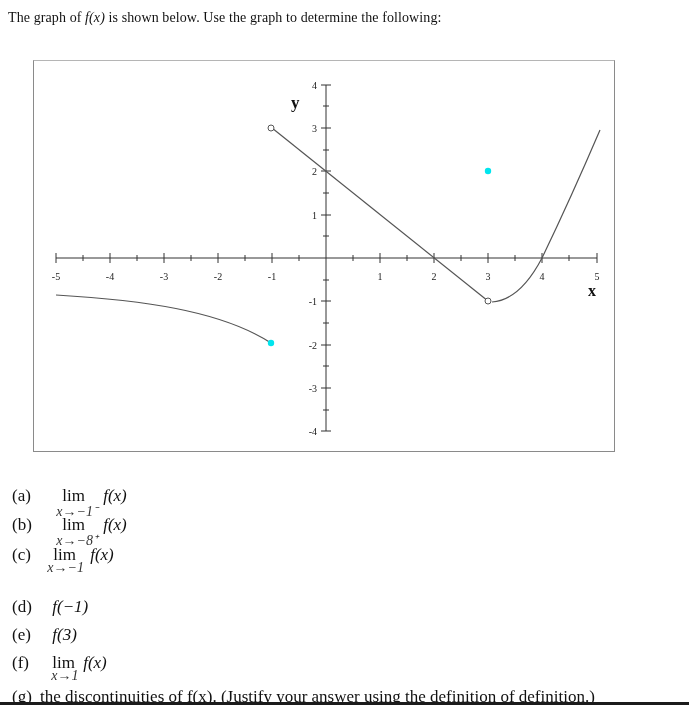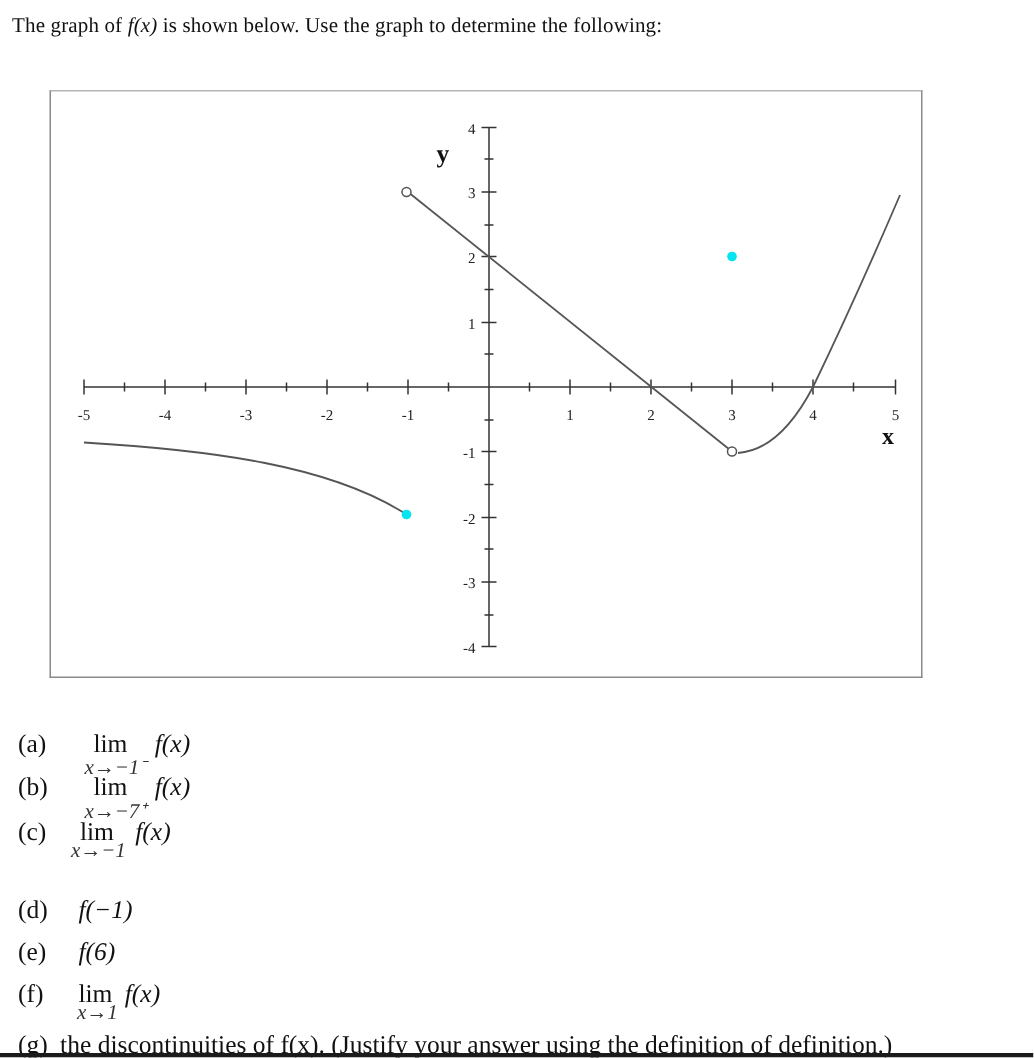--- a/index.html
+++ b/index.html
@@ -111,35 +111,35 @@
 </svg>
 
 <div class="questions">
   <div class="q" style="top:0px">
     <span class="lbl">(a)</span>
     <span class="lim" style="margin-left:12px"><span>lim</span><span class="sub">x→−1⁻</span></span>
     <span class="fx" style="margin-left:14px">f(x)</span>
   </div>
   <div class="q" style="top:29px">
     <span class="lbl">(b)</span>
-    <span class="lim" style="margin-left:12px"><span>lim</span><span class="sub">x→−7⁺</span></span>
+    <span class="lim" style="margin-left:12px"><span>lim</span><span class="sub">x→−8⁺</span></span>
     <span class="fx" style="margin-left:14px">f(x)</span>
   </div>
   <div class="q" style="top:59px">
     <span class="lbl">(c)</span>
     <span class="lim" style="margin-left:3px"><span>lim</span><span class="sub">x→−1</span></span>
     <span class="fx" style="margin-left:10px">f(x)</span>
   </div>
   <div class="q" style="top:111px">
     <span class="lbl">(d)</span>
     <span class="fx" style="margin-left:2px">f(−1)</span>
   </div>
   <div class="q" style="top:139px">
     <span class="lbl">(e)</span>
-    <span class="fx" style="margin-left:2px">f(6)</span>
+    <span class="fx" style="margin-left:2px">f(3)</span>
   </div>
   <div class="q" style="top:167px">
     <span class="lbl">(f)</span>
     <span class="lim" style="margin-left:2px"><span>lim</span><span class="sub" style="left:-1px">x→1</span></span>
     <span class="fx" style="margin-left:4px">f(x)</span>
   </div>
   <div class="q" style="top:201px">
     <span>(g)</span>
     <span style="margin-left:4px">the discontinuities of f(x). (Justify your answer using the definition of definition.)</span>
   </div>

